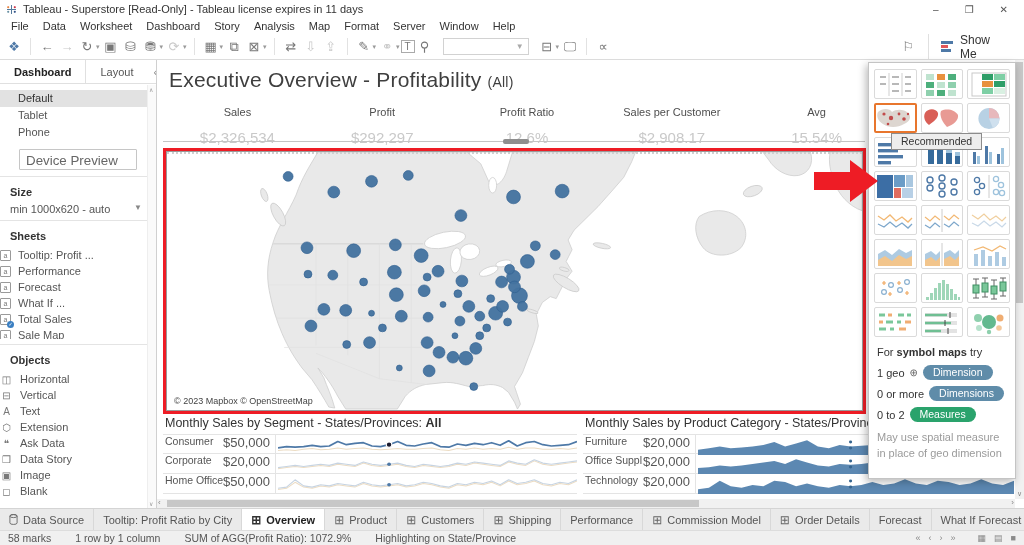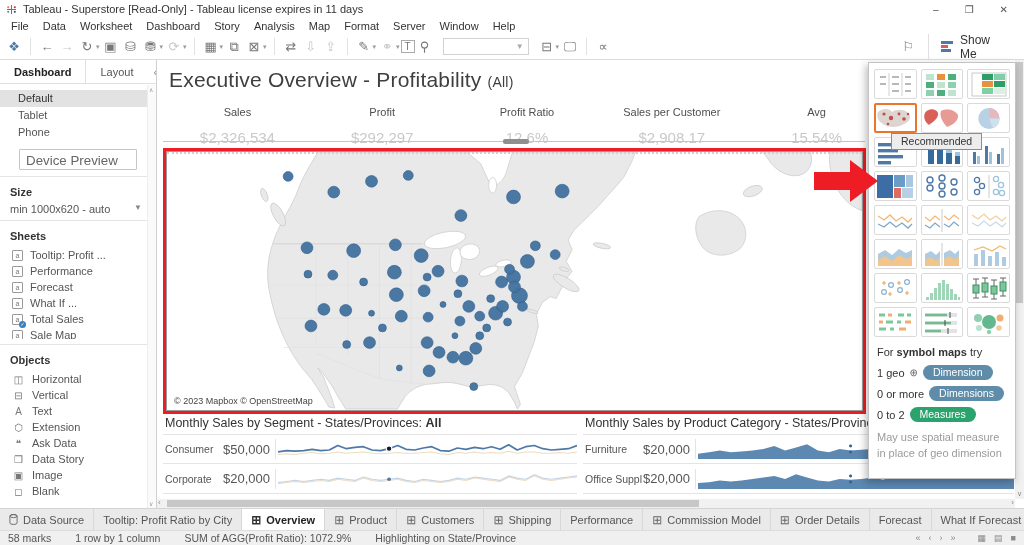--- a/index.html
+++ b/index.html
@@ -36,21 +36,21 @@
   .collapse { margin-left:auto; padding:0 6px; color:#888; }
   .device-list { padding-top:6px; }
   .device-row { height:17px; line-height:17px; padding-left:18px; color:#555; }
   .device-row.sel { background:#e2e2e2; color:#333; }
   .devprev-btn { display:block; width:118px; height:21px; margin:8px auto 6px; border:1px solid #c6c6c6; background:#fff; color:#666; text-align:left; line-height:19px; border-radius:1px; }
   .side-div { border-top:1px solid #e4e4e4; margin:5px 0; }
   .sec-head { font-weight:bold; color:#333; padding:4px 0 5px 10px; }
   .size-select { margin:0 14px 4px 10px; display:flex; color:#555; }
   .size-select .car { margin-left:auto; color:#888; font-size:8px; }
   .sheet-list { overflow:hidden; height:92px; }
-  .sheet-row, .obj-row { height:16px; display:flex; align-items:center; gap:7px; padding-left:12px; color:#555; }
+  .sheet-row, .obj-row { height:16px; display:flex; align-items:center; gap:7px; color:#555; }
   .sheet-ic { width:11px; height:11px; border:1px solid #9a9a9a; border-radius:1px; font-size:7px; line-height:9px; text-align:center; color:#777; position:relative; flex:0 0 11px; background:#fff; }
   .sheet-ic .badge { position:absolute; right:-4px; bottom:-4px; width:7px; height:7px; border-radius:50%; background:#3a7fc2; color:#fff; font-size:5px; line-height:7px; }
   .obj-ic { width:13px; text-align:center; color:#787878; font-size:10px; flex:0 0 13px; }
   .side-scroll { position:absolute; right:0; top:25px; bottom:0; width:9px; background:#fafafa; border-left:1px solid #eee; }
   .side-scroll .up { position:absolute; top:1px; left:1px; font-size:6px; color:#999; }
   .side-scroll .dn { position:absolute; bottom:1px; left:1px; font-size:6px; color:#999; }
   
   .canvas { position:absolute; left:157px; right:0; top:0; bottom:0; background:#fff; overflow:hidden; }
   .dash-title { position:absolute; left:12px; top:8px; font-size:21px; color:#3f3f3f; letter-spacing:.2px; }
   .dash-title .suf { font-size:14px; }
@@ -66,21 +66,21 @@
   .marching { position:absolute; top:0; left:0; right:0; border-top:2px dotted #cfcfcf; }
   .attribution { position:absolute; left:3px; bottom:3px; background:rgba(255,255,255,.8); padding:1px 4px; font-size:9px; color:#444; }
   .land { fill:#e9e9e9; stroke:#cdcdcd; stroke-width:.8; }
   .lake { fill:#fff; stroke:#cfcfcf; stroke-width:.8; }
   .stateline { stroke:#e0e0e0; stroke-width:.7; fill:none; }
   .borderline { stroke:#cfcfcf; stroke-width:.9; fill:none; }
   #bubble-layer circle { fill:#44729f; stroke:#2e5e8e; stroke-width:.6; fill-opacity:.96; }
   
   .panel-title { position:absolute; top:356px; font-size:12.5px; color:#333; white-space:nowrap; }
   .panel-rows { position:absolute; top:374px; }
-  .prow { height:30px; display:flex; align-items:center; border-bottom:1px solid #e4e4e4; }
+  .prow { height:20px; display:flex; border-bottom:1px solid #e4e4e4; }
   .prow:first-child { border-top:1px solid #e4e4e4; }
   .prow .lbl { width:60px; font-size:10.5px; color:#555; padding-left:2px; white-space:nowrap; overflow:hidden; }
   .prow .ax { width:52px; text-align:right; padding-right:8px; font-size:13px; color:#555; }
   .prow .spk { flex:1; height:20px; border-left:1px solid #e4e4e4; padding-left:2px; }
   .prow .spk svg { width:100%; height:20px; display:block; }
   .s1 { fill:none; stroke:#4e79a7; stroke-width:1.7; stroke-linejoin:round; }
   .s1f { fill:none; stroke:#c7d4e2; stroke-width:1.1; stroke-linejoin:round; }
   .s2 { fill:none; stroke:#ecdcc3; stroke-width:1; stroke-linejoin:round; }
   .ar { fill:#5c88b2; stroke:none; }
   .ar2 { fill:none; stroke:#e6d3b8; stroke-width:1; }

